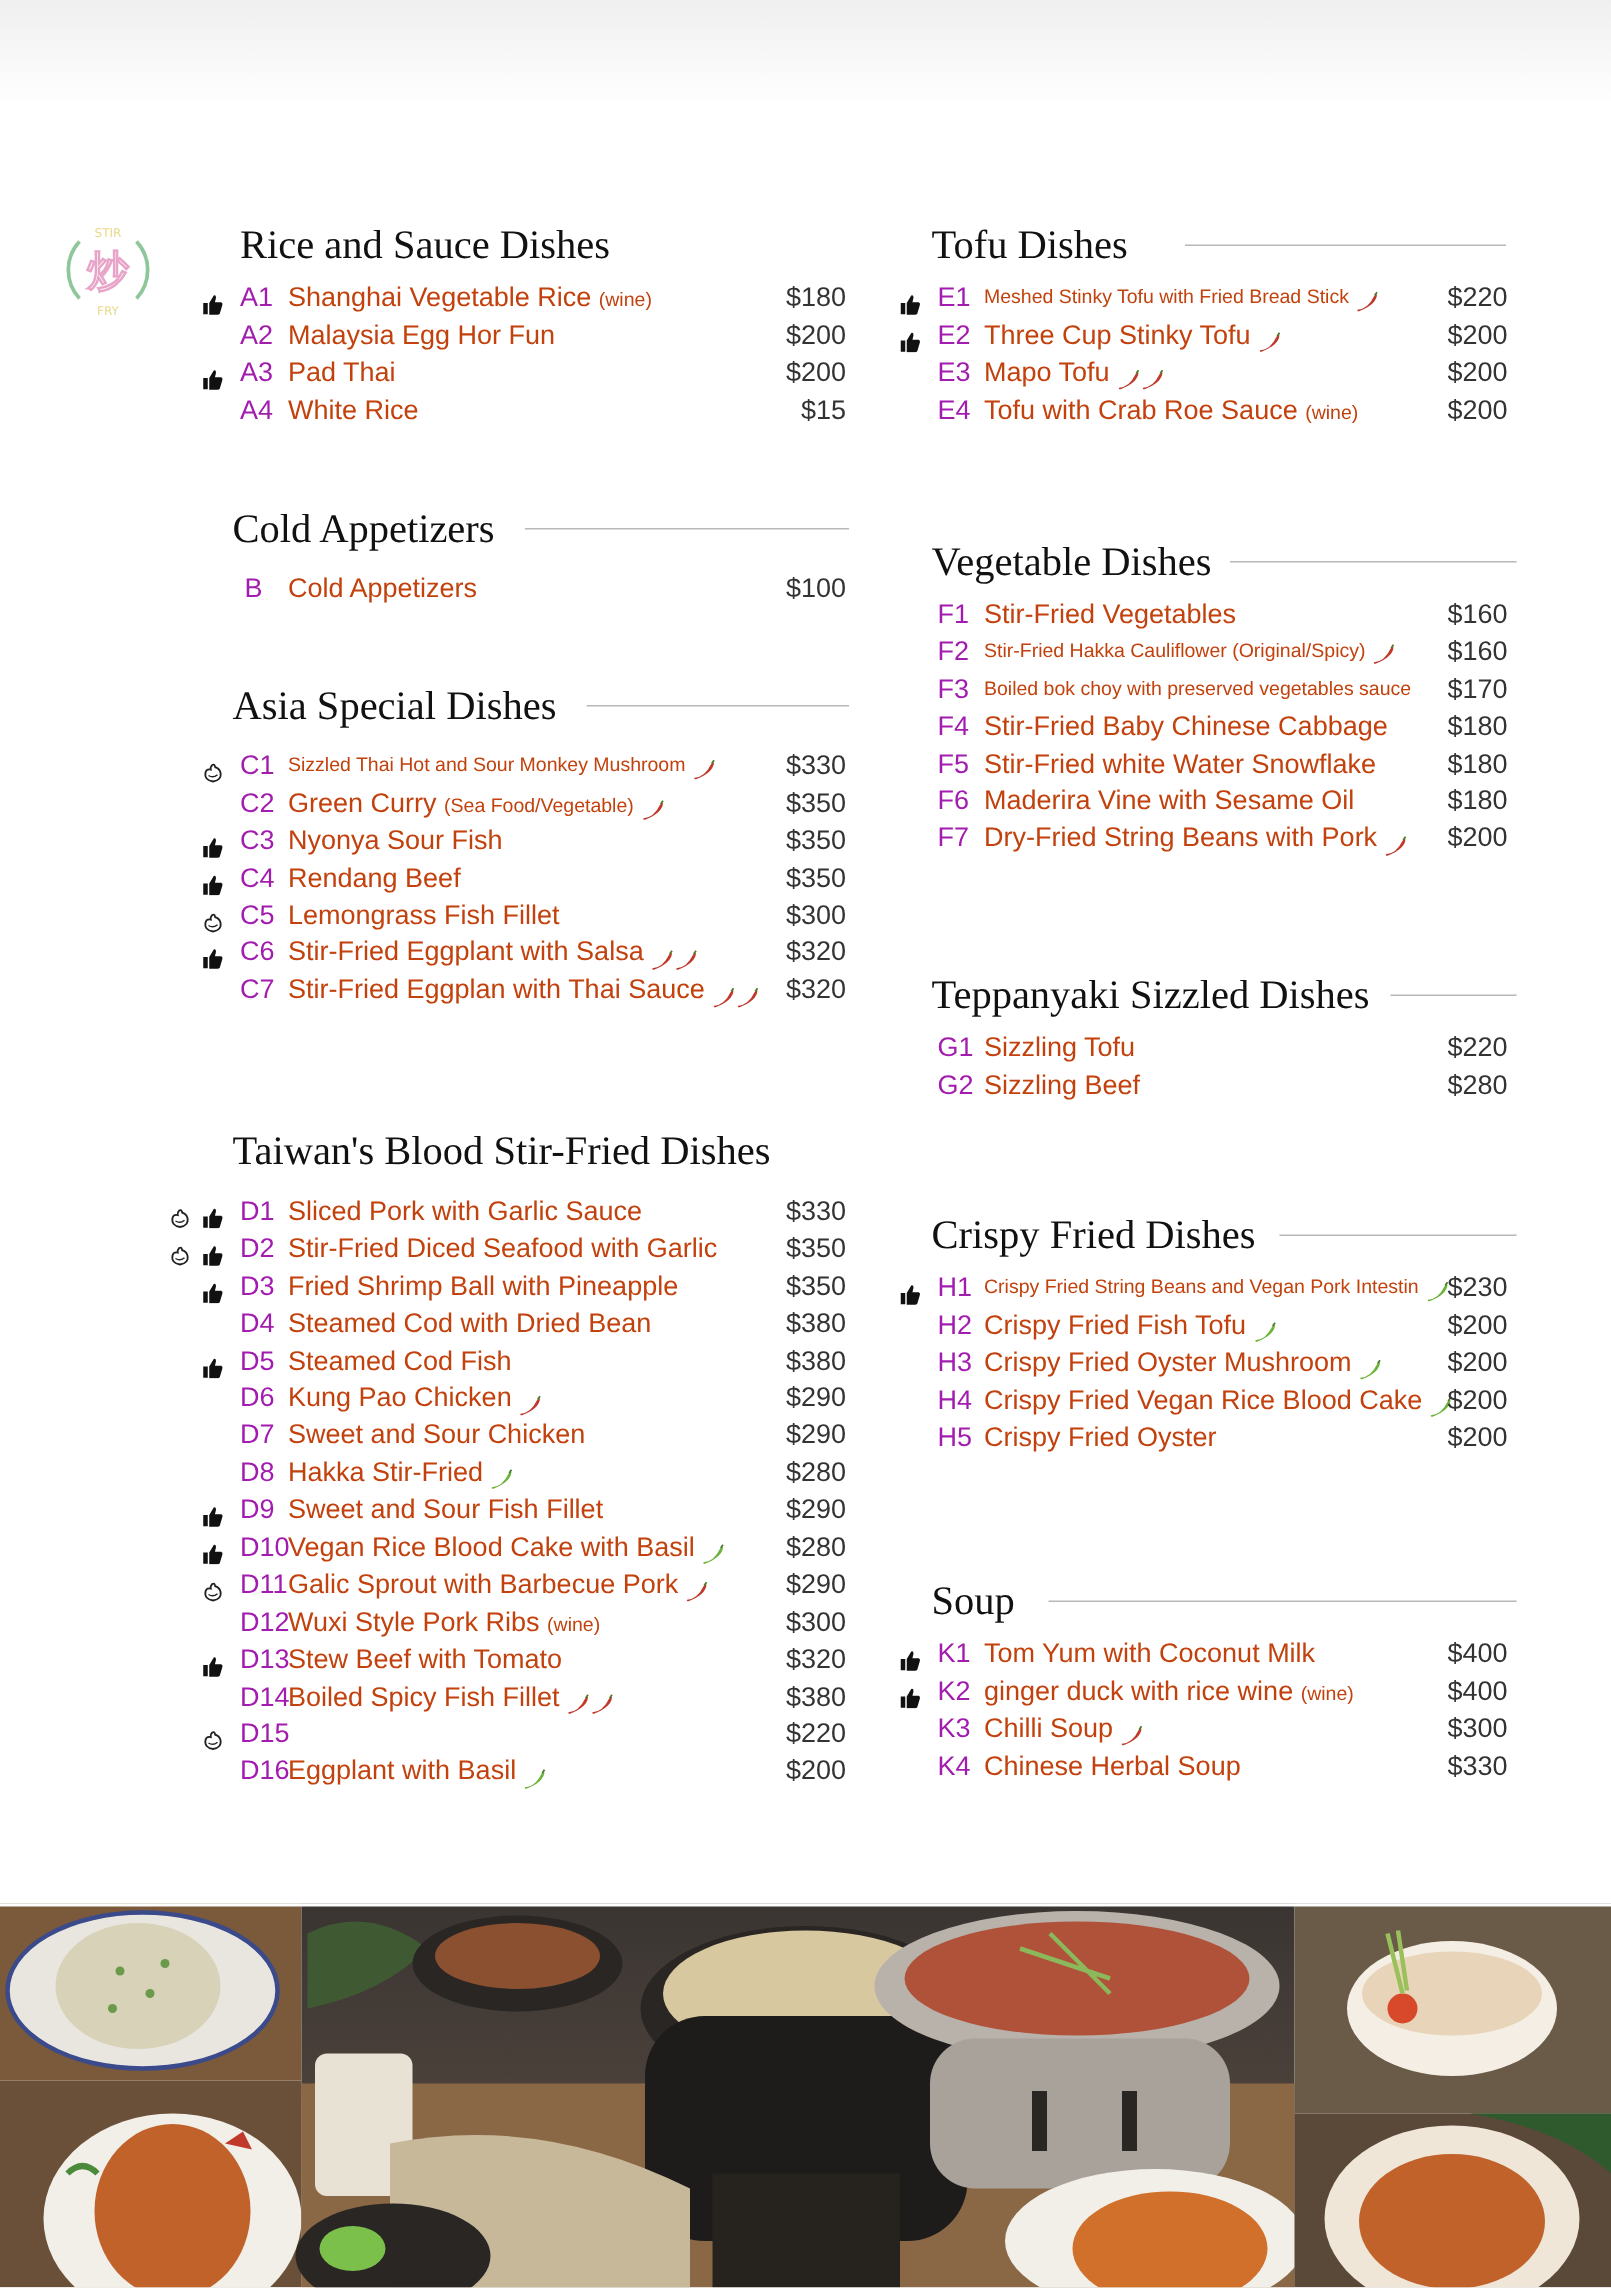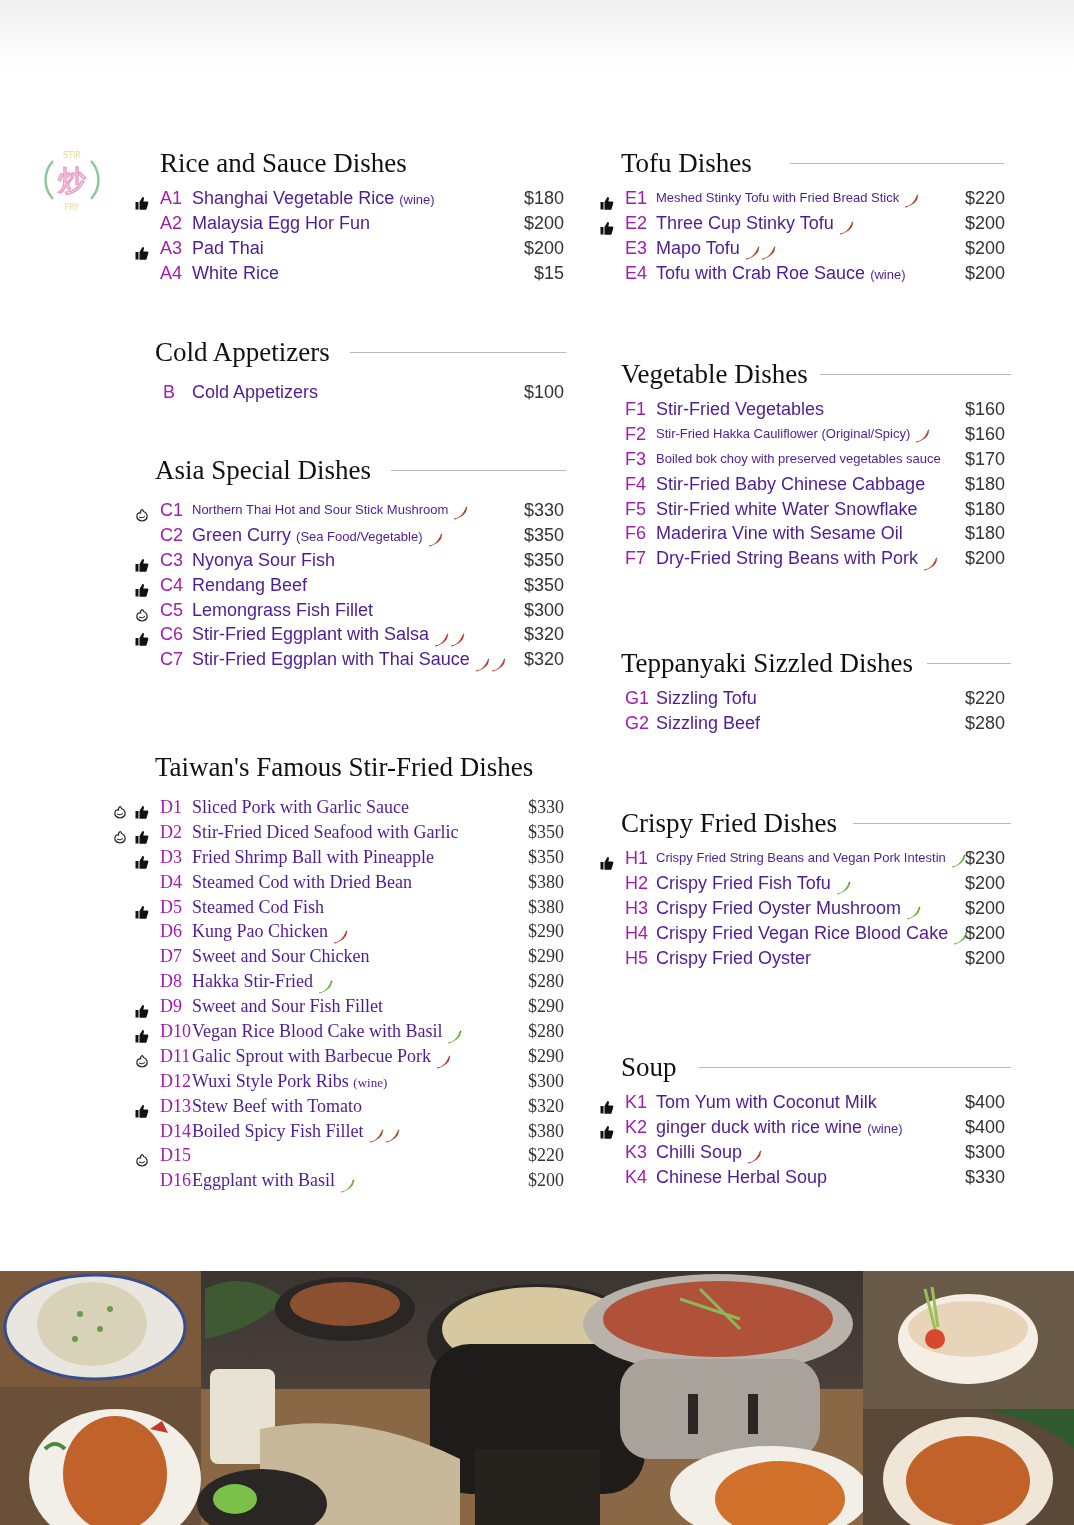--- a/index.html
+++ b/index.html
@@ -24,21 +24,21 @@
   }
   .sec-rule {
     flex:1; height:1px; background:#b8b8b8; margin-left:20px;
   }
   .rows { position:relative; margin-top:8px; }
   .row {
     position:relative; height:24.9px; line-height:24.9px; font-size:18px;
     white-space:nowrap;
   }
   .code { position:absolute; color:#a21caf; }
-  .name { position:absolute; color:#4c1d95; }
+  .name { position:absolute; color:#c2410c; }
   .name.small { font-size:13px; }
   .note { font-size:13px; }
   .price { position:absolute; text-align:right; color:#333; }
   .ico { position:absolute; top:6px; width:14px; height:14px; }
   .chili { display:inline-block; vertical-align:middle; margin-left:4px; height:14px; }
   .photos { position:absolute; left:0; top:1269px; width:1074px; height:256px; }
 </style>
 </head>
 <body>
 
@@ -107,21 +107,21 @@
       <span>Asia Special Dishes</span>
       <span class="sec-rule"></span>
     </div>
   <div class="rows" style="margin-top: 13px;">
       <div class="row">
         <span class="ico" style="left:-20px"><svg viewBox="0 0 14 14" width="14" height="14">
             <path d="M2 7 Q1 12 7 13 Q13 12 12 7 Q11 4 8.5 3.5 Q8 1 6.5 2 Q5 3.5 5.5 5 Q2.5 4.5 2 7 Z" fill="none" stroke="#222" stroke-width="1.2"></path>
             <path d="M4 9 Q7 11 10 8.5" fill="none" stroke="#222" stroke-width="1"></path>
           </svg></span>
         <span class="code" style="left:5px">C1</span>
-        <span class="name small" style="left:37px"><span>Northern Thai Hot and Sour Stick Mushroom</span><span class="chili"><svg viewBox="0 0 16 14" width="16" height="14">
+        <span class="name small" style="left:37px"><span>Sizzled Thai Hot and Sour Monkey Mushroom</span><span class="chili"><svg viewBox="0 0 16 14" width="16" height="14">
               <path d="M2 12.5 Q9 12 13 3.5 Q14 2 15 2.5 Q14.5 9 3 13.5 Q1.5 13.5 2 12.5 Z" fill="#c0392b"></path>
               <path d="M13.5 3 L15 0.8" stroke="#4a7a2a" stroke-width="1.2"></path>
             </svg></span></span>
         <span class="price" style="right:2px">$330</span>
       </div>
       <div class="row">
         <span class="code" style="left:5px">C2</span>
         <span class="name" style="left:37px"><span>Green Curry</span> <span class="note">(Sea Food/Vegetable)</span><span class="chili"><svg viewBox="0 0 16 14" width="16" height="14">
               <path d="M2 12.5 Q9 12 13 3.5 Q14 2 15 2.5 Q14.5 9 3 13.5 Q1.5 13.5 2 12.5 Z" fill="#c0392b"></path>
               <path d="M13.5 3 L15 0.8" stroke="#4a7a2a" stroke-width="1.2"></path>
@@ -178,22 +178,22 @@
             </svg><svg viewBox="0 0 16 14" width="16" height="14">
               <path d="M2 12.5 Q9 12 13 3.5 Q14 2 15 2.5 Q14.5 9 3 13.5 Q1.5 13.5 2 12.5 Z" fill="#c0392b"></path>
               <path d="M13.5 3 L15 0.8" stroke="#4a7a2a" stroke-width="1.2"></path>
             </svg></span></span>
         <span class="price" style="right:2px">$320</span>
       </div>
     </div>
 </div>
 
 <div class="section" style="left:155px; top:752px; width:411px;">
-  <div class="sec-title">Taiwan's Famous Stir-Fried Dishes</div>
-  <div class="rows" style="margin-top: 13px; font-family: Liberation Serif, serif;">
+  <div class="sec-title">Taiwan's Blood Stir-Fried Dishes</div>
+  <div class="rows" style="margin-top: 13px;">
       <div class="row">
         <span class="ico" style="left:-20px"><svg viewBox="0 0 14 14" width="14" height="14">
             <rect x="0.5" y="6" width="3" height="7.5" fill="#111"></rect>
             <path d="M4.5 6 L7.5 1 Q9 0.5 9 2.5 L8.3 5.5 L12.5 5.5 Q13.8 6 13.2 7.5 L11.5 13.2 Q11 13.8 10 13.8 L4.5 13.8 Z" fill="#111"></path>
           </svg></span>
         <span class="ico" style="left:-42px"><svg viewBox="0 0 14 14" width="14" height="14">
             <path d="M2 7 Q1 12 7 13 Q13 12 12 7 Q11 4 8.5 3.5 Q8 1 6.5 2 Q5 3.5 5.5 5 Q2.5 4.5 2 7 Z" fill="none" stroke="#222" stroke-width="1.2"></path>
             <path d="M4 9 Q7 11 10 8.5" fill="none" stroke="#222" stroke-width="1"></path>
           </svg></span>
         <span class="code" style="left:5px">D1</span>

